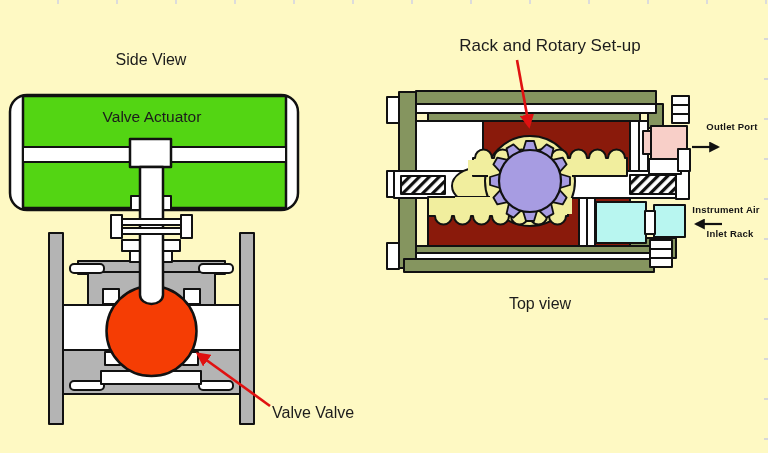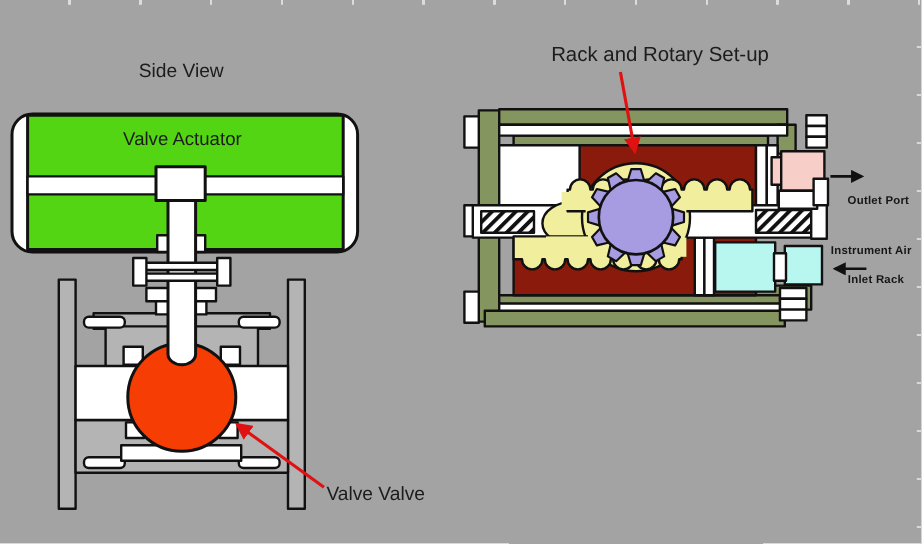--- a/index.html
+++ b/index.html
@@ -1,17 +1,17 @@
 <!DOCTYPE html>
 <html><head>
 <meta charset="utf-8">
 <style>
   html,body{margin:0;padding:0;background:#fff;}
   .stage{
-    position:relative;width:768px;height:453px;background:#a3a3a3;overflow:hidden;
+    position:relative;width:768px;height:453px;background:#fef9c3;overflow:hidden;
     font-family:"Liberation Sans",sans-serif;
   }
   .tick-top{
     position:absolute;left:0;top:0;width:768px;height:4px;
     background:repeating-linear-gradient(to right,transparent 0 57px,#dcdcdc 57px 59px);
   }
   .tick-right{
     position:absolute;right:0;top:0;width:4px;height:453px;
     background:repeating-linear-gradient(to bottom,transparent 0 38px,#d7d7d7 38px 40px);
   }
@@ -179,16 +179,17 @@
     <g fill="none" stroke="#111111" stroke-width="2.2">
       <line x1="692" y1="147" x2="718" y2="147" marker-end="url(#arrBlack)"></line>
       <line x1="722" y1="224" x2="696" y2="224" marker-end="url(#arrBlack)"></line>
     </g>
   </svg>
 
   <div class="lbl lbl-big center" style="left:105px;top:51px;width:92px;">Side View</div>
   <div class="lbl center" style="left:88px;top:108px;width:128px;font-size:15.5px;">Valve Actuator</div>
   <div class="lbl lbl-big" style="left:272px;top:404px;">Valve Valve</div>
   <div class="lbl lbl-title center" style="left:445px;top:36px;width:210px;">Rack and Rotary Set-up</div>
-  <div class="lbl lbl-port center" style="left:700px;top:122px;width:64px;margin-top:41px;">Outlet Port</div>
+  <div class="lbl lbl-big center" style="left:495px;top:295px;width:90px;">Top view</div>
+  <div class="lbl lbl-port center" style="left:700px;top:122px;width:64px;">Outlet Port</div>
   <div class="lbl lbl-port center" style="left:686px;top:205px;width:80px;">Instrument Air</div>
   <div class="lbl lbl-port center" style="left:696px;top:229px;width:68px;">Inlet Rack</div>
 </div>
 
 </body></html>

